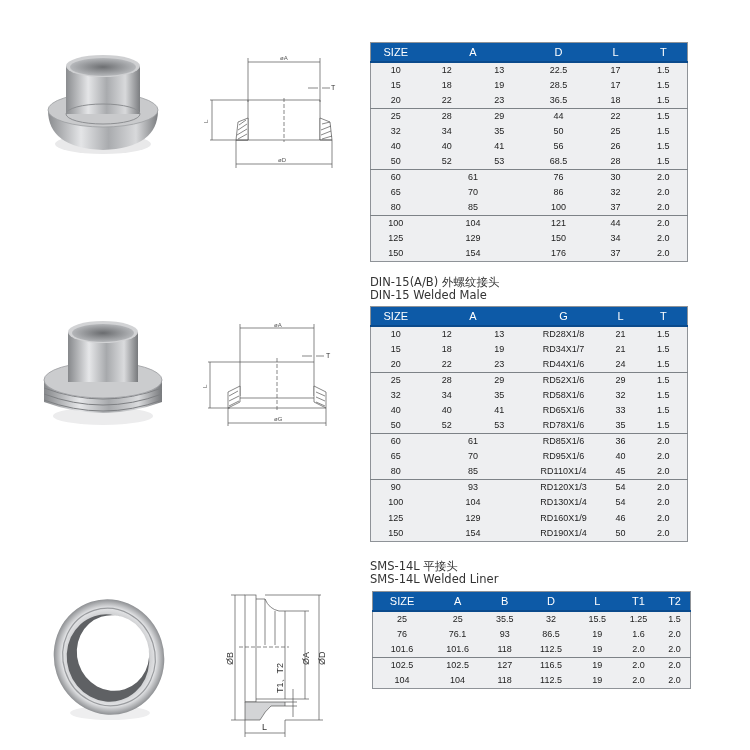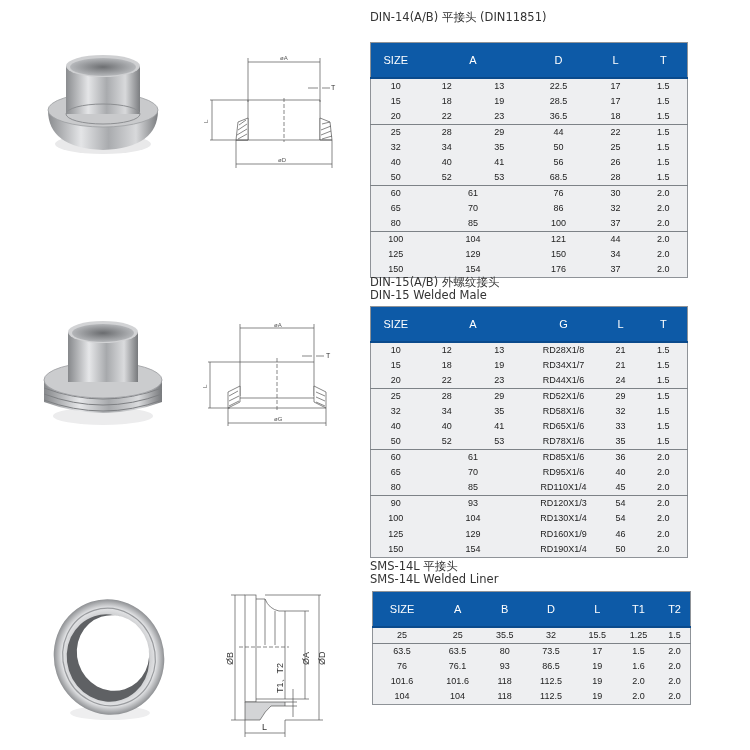--- a/index.html
+++ b/index.html
@@ -19,21 +19,21 @@
     background: #eeeff1;
     border: 1px solid #8f9398;
     font-size: 9px;
     color: #222;
   }
   table.spec thead th {
     background: #0d5aa7;
     color: #ffffff;
     font-weight: normal;
     font-size: 11px;
-    height: 35px;
+    height: 19px;
     text-align: center;
     border-bottom: 2px solid #0a4a8c;
   }
   table.spec td {
     text-align: center;
     height: 15.2px;
     line-height: 15px;
     padding: 0;
   }
   table.spec tr.group-start td { border-top: 1px solid #7d8287; }
@@ -87,21 +87,20 @@
     <line x1="108" y1="38" x2="118" y2="38"></line>
       <line x1="122" y1="38" x2="130" y2="38"></line>
     <text x="131" y="40" fill="#333" stroke="none" font-size="7">T</text>
     <line x1="36" y1="90" x2="36" y2="118"></line>
       <line x1="132" y1="90" x2="132" y2="118"></line>
     <line x1="36" y1="114" x2="132" y2="114"></line>
     <text x="78" y="112" fill="#555" stroke="none">øD</text>
   </svg>
 
   <div class="title-block" style="top:11px">
-    <div class="title-line">DIN-14(A/B) 平接头 (DIN11851)</div>
   </div>
 
   <table class="spec" style="top:42px">
     <thead>
       <tr>
         <th style="width:50px">SIZE</th>
         <th colspan="2" style="width:106px">A</th>
         <th style="width:66px">D</th>
         <th style="width:48px">L</th>
         <th style="width:48px">T</th>
@@ -452,47 +451,47 @@
     <tbody>
       <tr>
           <td>25</td>
           <td>25</td>
           <td>35.5</td>
           <td>32</td>
           <td>15.5</td>
           <td>1.25</td>
           <td>1.5</td>
         </tr>
-      <tr class="group-start">
-          <td>63.5</td>
-          <td>63.5</td>
-          <td>80</td>
-          <td>73.5</td>
-          <td>17</td>
-          <td>1.5</td>
-          <td>2.0</td>
-        </tr>
       <tr>
           <td>76</td>
           <td>76.1</td>
           <td>93</td>
           <td>86.5</td>
           <td>19</td>
           <td>1.6</td>
           <td>2.0</td>
         </tr>
       <tr>
           <td>101.6</td>
           <td>101.6</td>
           <td>118</td>
           <td>112.5</td>
           <td>19</td>
           <td>2.0</td>
           <td>2.0</td>
         </tr>
+      <tr class="group-start">
+          <td>102.5</td>
+          <td>102.5</td>
+          <td>127</td>
+          <td>116.5</td>
+          <td>19</td>
+          <td>2.0</td>
+          <td>2.0</td>
+        </tr>
       <tr>
           <td>104</td>
           <td>104</td>
           <td>118</td>
           <td>112.5</td>
           <td>19</td>
           <td>2.0</td>
           <td>2.0</td>
         </tr>
     </tbody>

